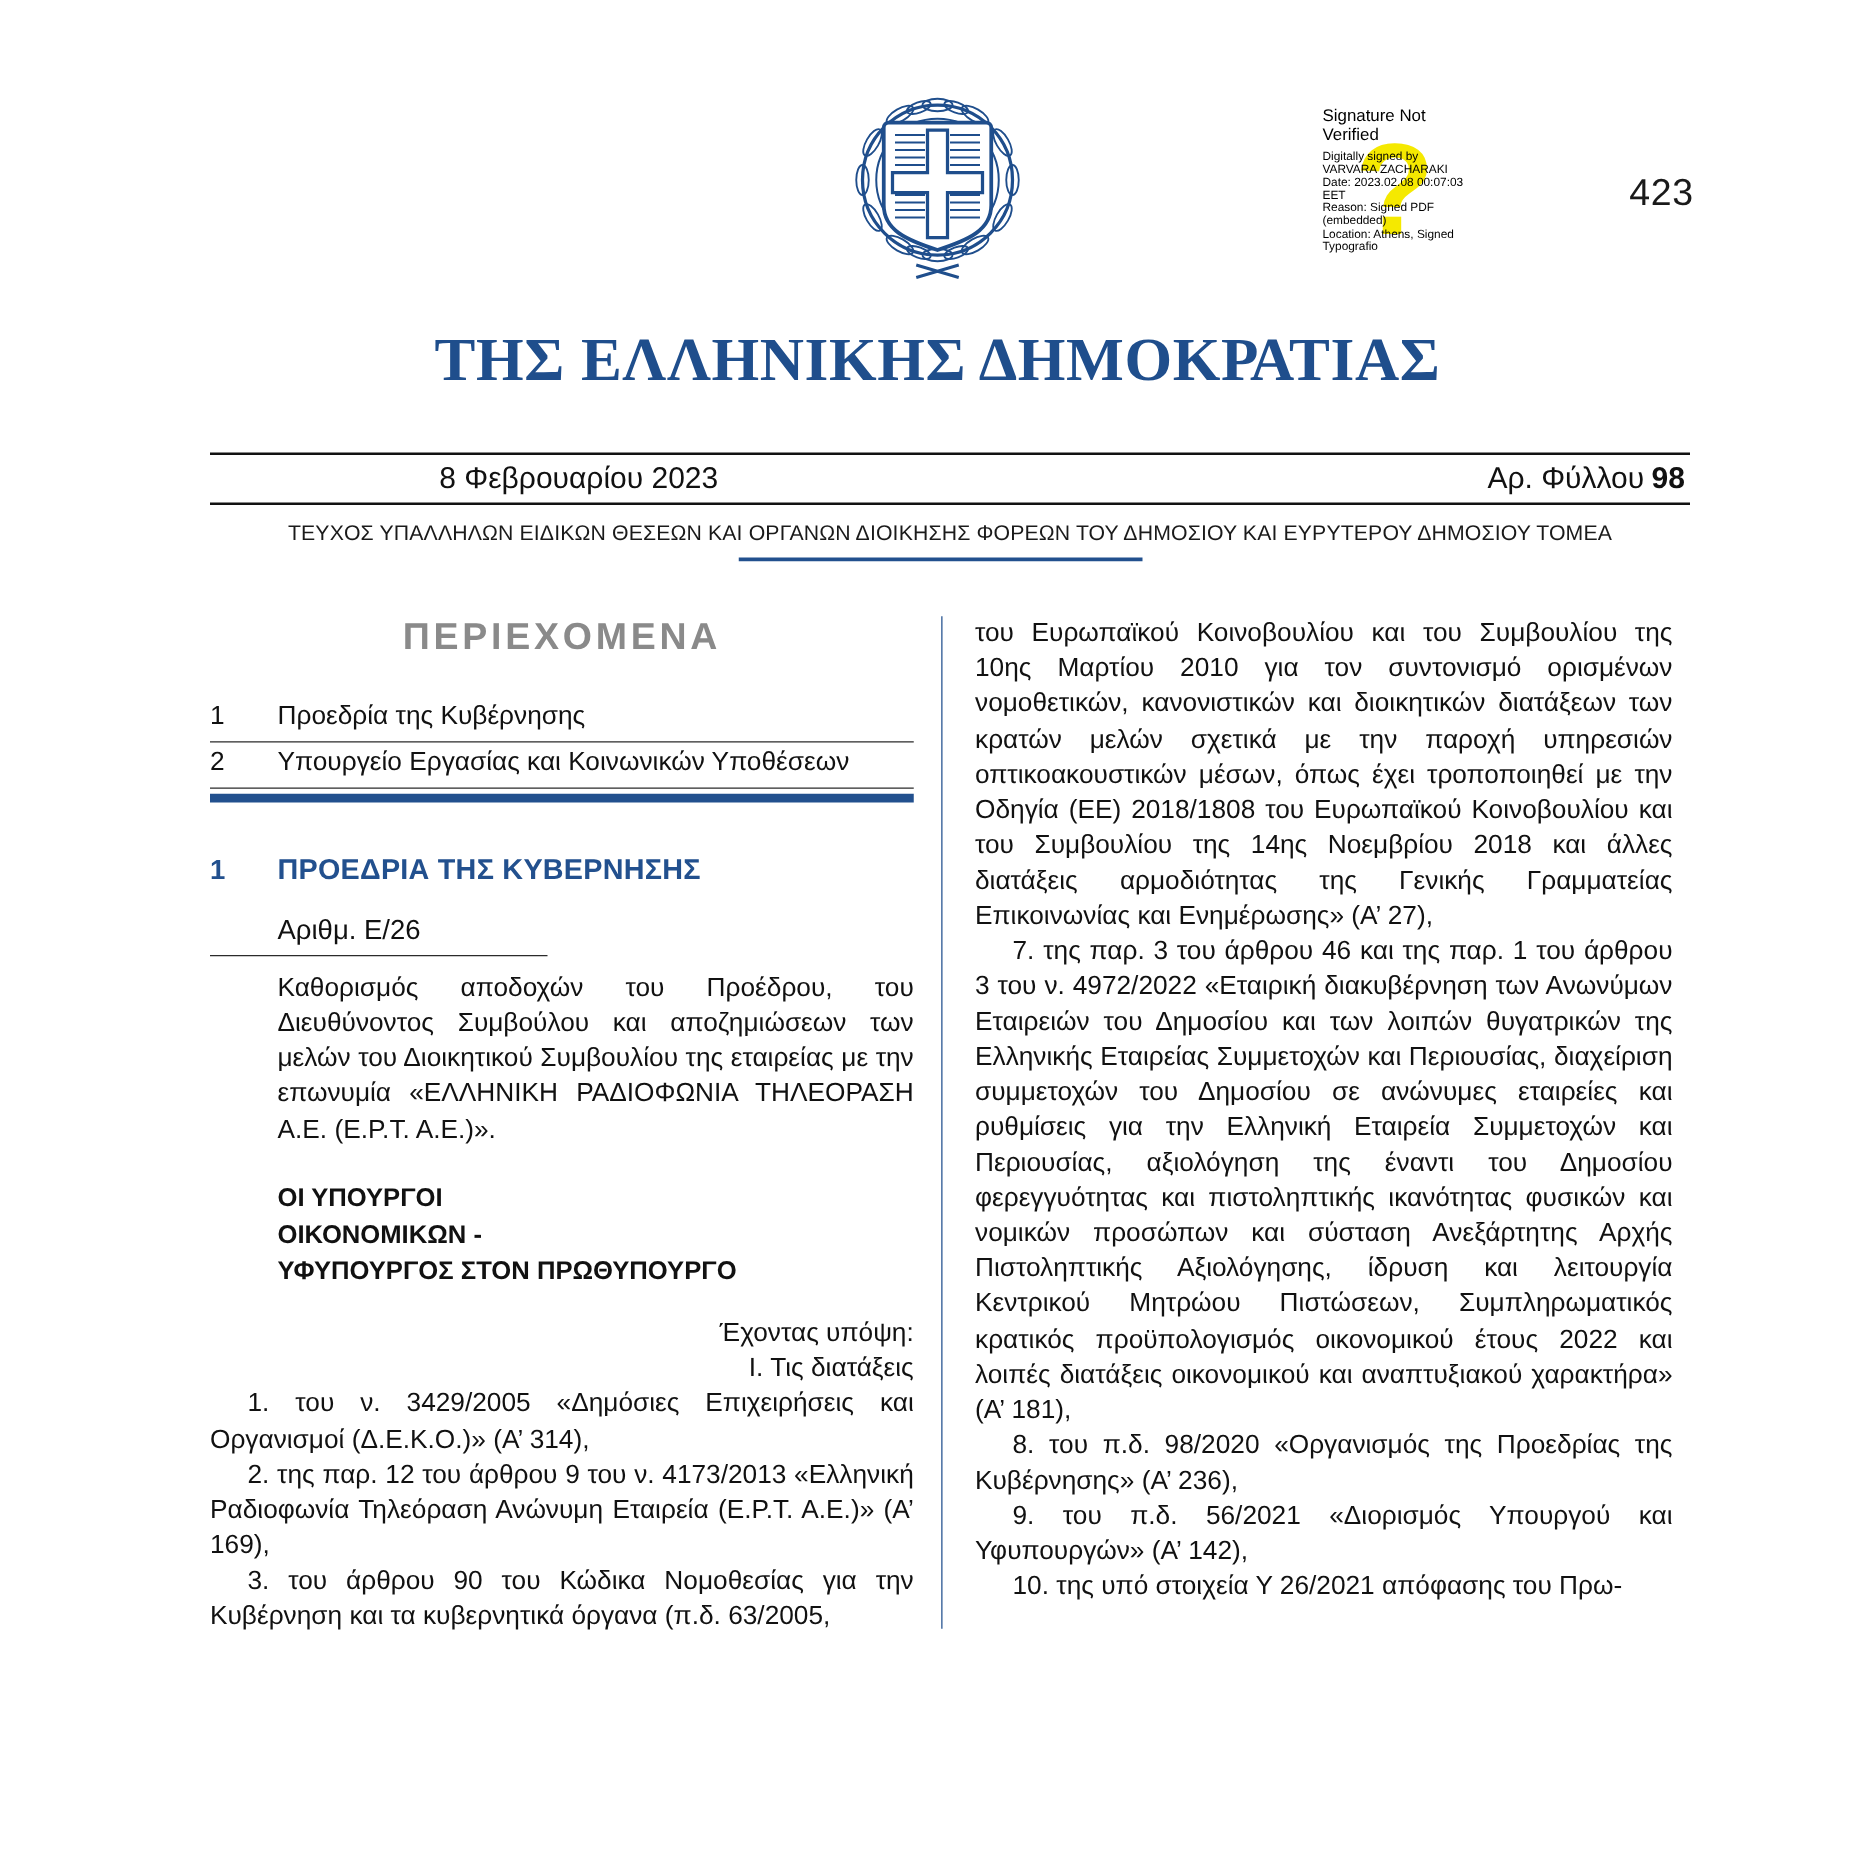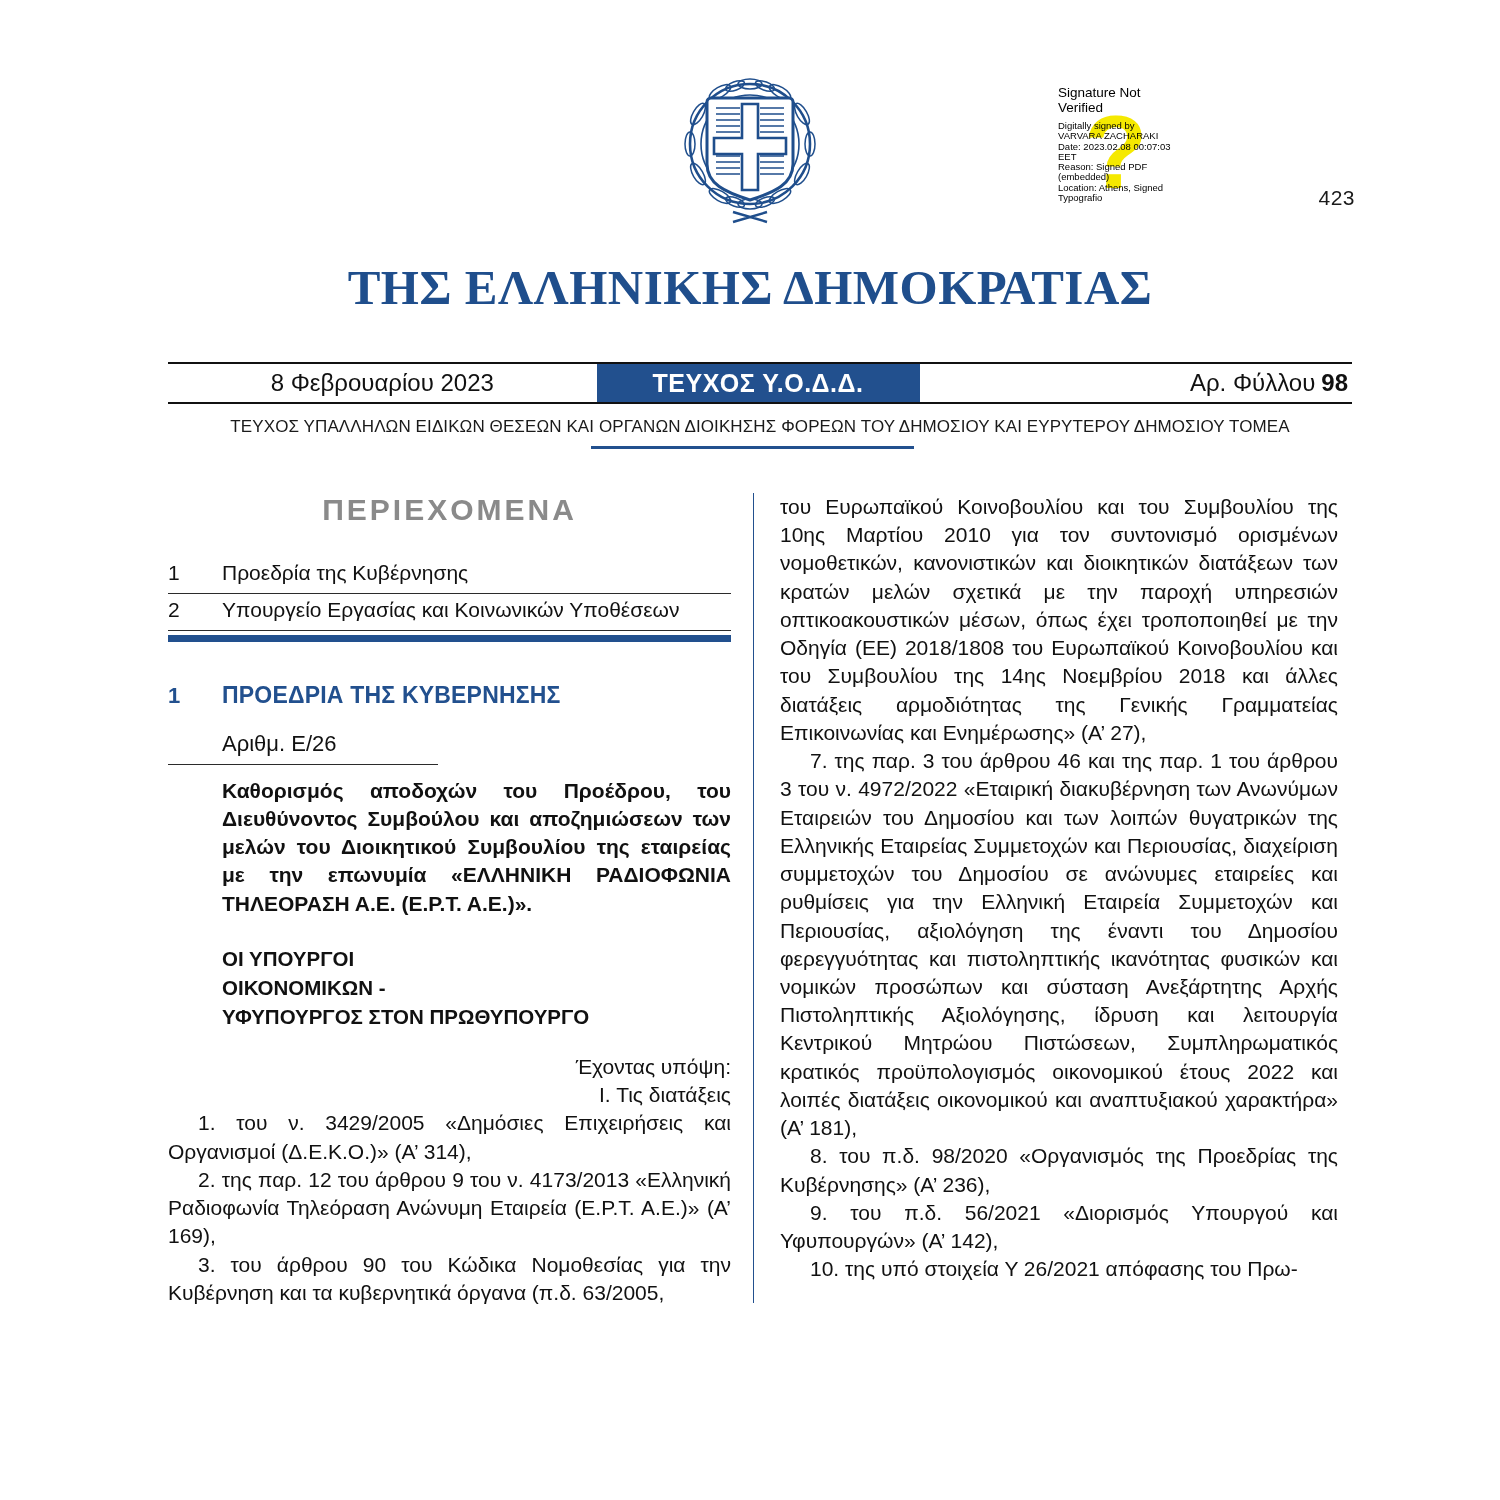--- a/index.html
+++ b/index.html
@@ -34,24 +34,23 @@
   }
   .emblem {
     width: 150px;
     height: 165px;
   }
 
   .page-number {
     position: absolute;
     right: 145px;
     top: 138px;
-    font-size: 21px;
+    font-size: 30px;
     color: #1a1a1a;
     letter-spacing: 0.5px;
-    margin-top: 48px;
   }
 
   
   .sig-stamp {
     position: absolute;
     left: 1058px;
     top: 86px;
     width: 135px;
     height: 120px;
     font-family: "Liberation Sans", sans-serif;
@@ -238,21 +237,21 @@
     display: block;
   }
   .art-num-rule {
     border-bottom: 1.3px solid #2b2b2b;
     width: 270px;
     margin-left: -54px;
     margin-bottom: 12px;
   }
   .art-title {
     font-size: 21px;
-    font-weight: bold;
+    font-weight: normal;
     color: #111;
     line-height: 1.34;
     text-align: justify;
     margin-left: 0;
   }
   .ministers {
     margin-top: 26px;
     font-size: 20.5px;
     font-weight: bold;
     line-height: 1.42;
@@ -340,21 +339,20 @@
       </div>
     </div>
 
     <div class="page-number">423</div>
 
     <div class="title-sub">ΤΗΣ ΕΛΛΗΝΙΚΗΣ ΔΗΜΟΚΡΑΤΙΑΣ</div>
   </div>
 
   <div class="issue-bar">
     <div class="issue-date">8 Φεβρουαρίου 2023</div>
-    <div class="issue-badge">ΤΕΥΧΟΣ  Υ.Ο.Δ.Δ.</div>
     <div class="issue-number">
       <span>Αρ. Φύλλου</span>
       <b>98</b>
     </div>
   </div>
 
   <div class="issue-caption">ΤΕΥΧΟΣ ΥΠΑΛΛΗΛΩΝ ΕΙΔΙΚΩΝ ΘΕΣΕΩΝ ΚΑΙ ΟΡΓΑΝΩΝ ΔΙΟΙΚΗΣΗΣ ΦΟΡΕΩΝ ΤΟΥ ΔΗΜΟΣΙΟΥ ΚΑΙ ΕΥΡΥΤΕΡΟΥ ΔΗΜΟΣΙΟΥ ΤΟΜΕΑ</div>
   <div class="caption-rule"></div>
 
   <div class="body-cols">

